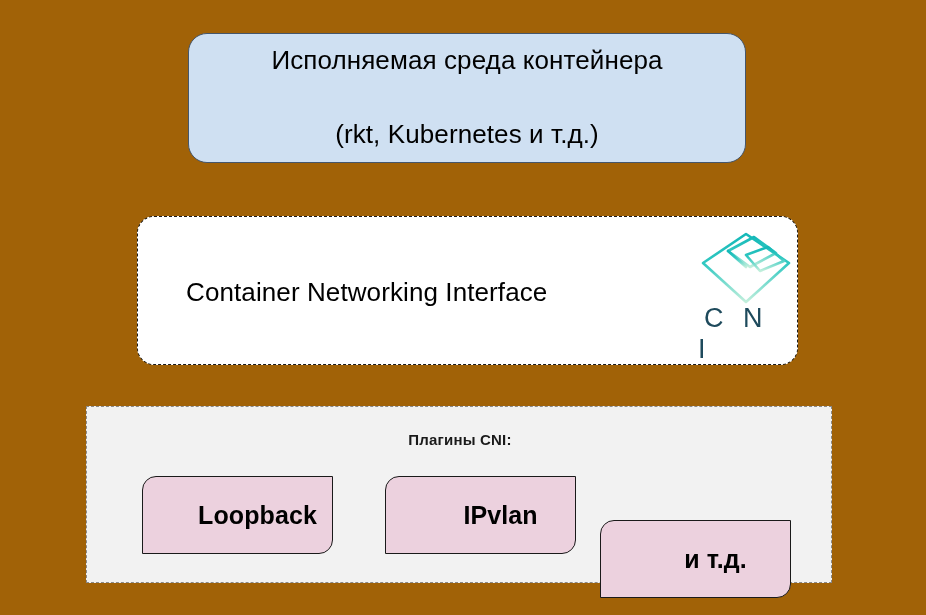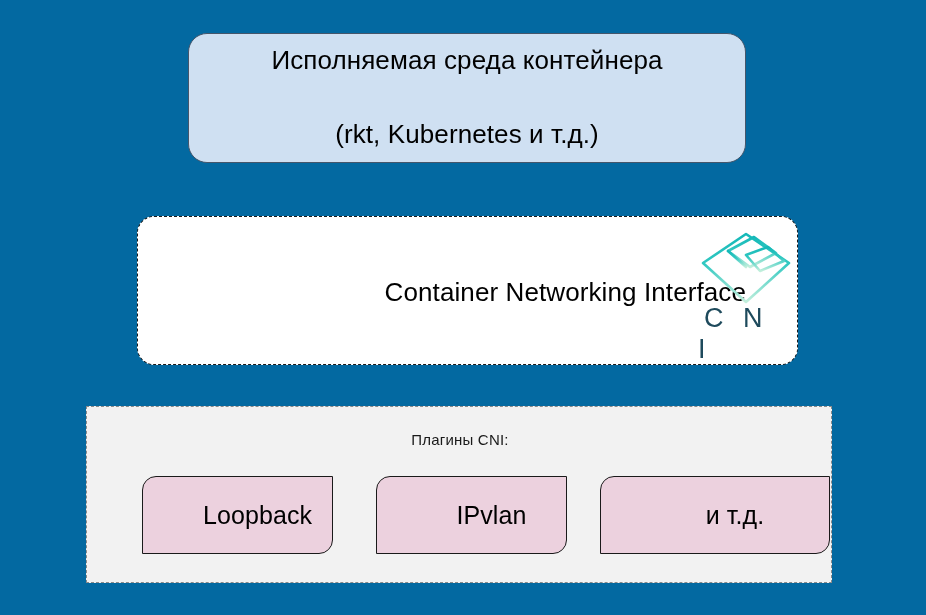--- a/index.html
+++ b/index.html
@@ -8,21 +8,21 @@
     padding: 0;
     background: #ffffff;
   }
   body {
     font-family: "Liberation Sans", sans-serif;
   }
   #canvas {
     position: relative;
     width: 926px;
     height: 615px;
-    background: #0369a1;
+    background: #a16207;
     overflow: hidden;
   }
 
   
   .runtime-box {
     position: absolute;
     left: 188px;
     top: 33px;
     width: 558px;
     height: 130px;
@@ -53,21 +53,21 @@
     background: #ffffff;
     border: 1.7px dashed #1a1a1a;
     border-radius: 17px;
     box-sizing: border-box;
   }
   .cni-title {
     position: absolute;
     left: 48px;
     top: 60px;
     width: 560px;
-    text-align: right;
+    text-align: left;
     color: #000000;
     font-size: 26px;
     line-height: 1.2;
     letter-spacing: 0.1px;
   }
 
   
   .cni-logo {
     position: absolute;
     left: 560px;
@@ -97,20 +97,21 @@
   
   .plugins-box {
     position: absolute;
     left: 86px;
     top: 406px;
     width: 746px;
     height: 177px;
     background: #f2f2f2;
     border: 1.4px dashed #8a8a8a;
     box-sizing: border-box;
+    font-weight: bold;
   }
   .plugins-label {
     position: absolute;
     left: 0;
     top: 24px;
     width: 746px;
     text-align: center;
     color: #1a1a1a;
     font-size: 15px;
     letter-spacing: 0.2px;
@@ -133,22 +134,22 @@
     box-sizing: border-box;
     display: flex;
     align-items: center;
     justify-content: center;
     color: #000000;
     font-size: 25px;
     letter-spacing: 0.1px;
     padding-left: 40px;
   }
   .plugin-card.p0 { left: 55px;  width: 191px; }
-  .plugin-card.p1 { left: 289px; width: 191px; }
-  .plugin-card.p2 { left: 513px; width: 230px; }
+  .plugin-card.p1 { left: 298px; width: 191px; }
+  .plugin-card.p2 { left: 513px; width: 191px; margin-top: 44px; }
 </style>
 </head>
 <body>
 
 <div id="canvas">
 
   <div class="runtime-box">
     <div class="runtime-text">
       <span>Исполняемая среда контейнера</span>
       <span class="l2">(rkt, Kubernetes и т.д.)</span>

